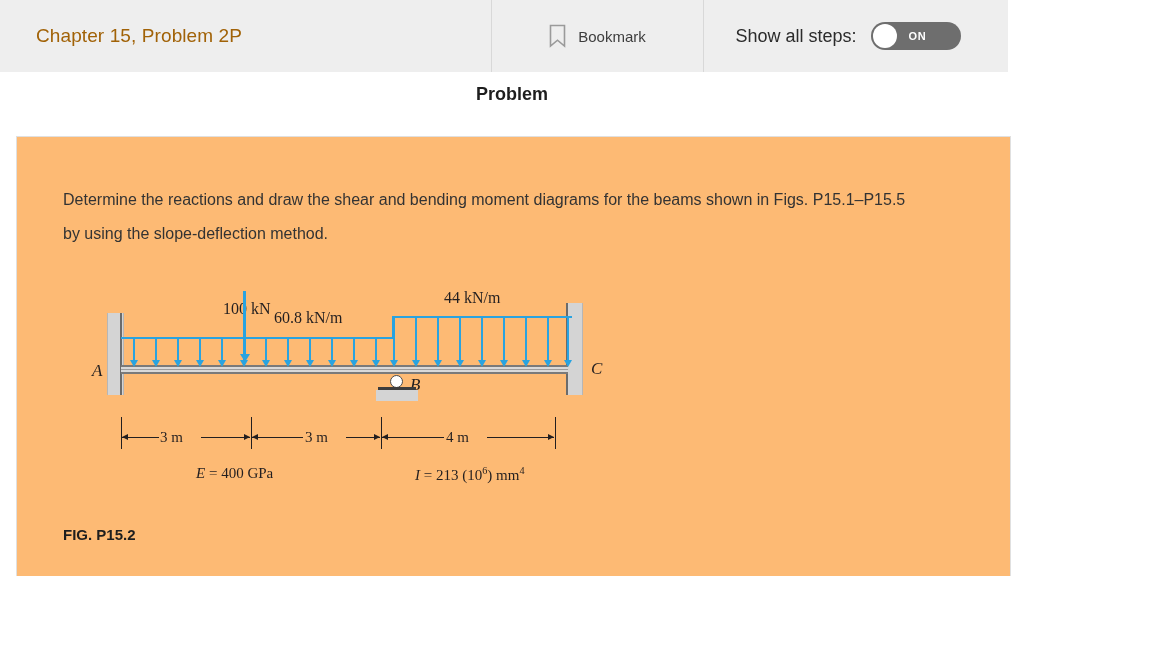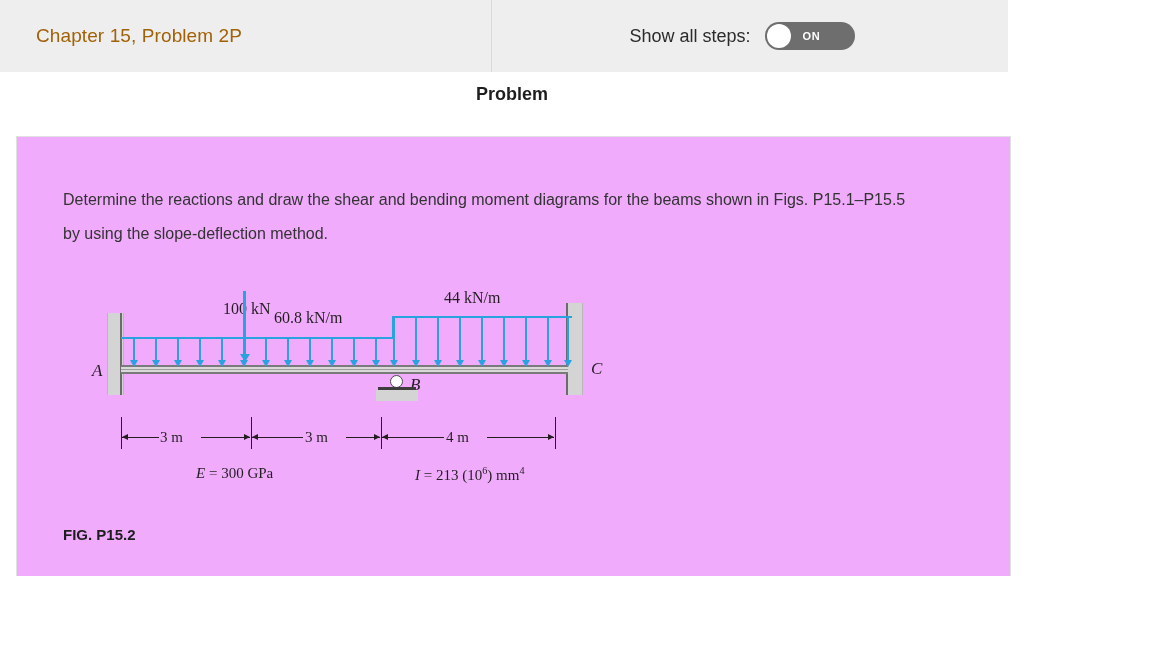--- a/index.html
+++ b/index.html
@@ -103,21 +103,21 @@
 
   
   .panel {
     position: absolute;
     left: 16px;
     top: 136px;
     width: 995px;
     height: 440px;
     border: 1px solid #e0e0e0;
     border-bottom: none;
-    background: #f0abfc;
+    background: #fdba74;
     box-sizing: border-box;
   }
   .prob-text {
     position: absolute;
     left: 46px;
     top: 46px;
     width: 860px;
     font-size: 16px;
     line-height: 34px;
     color: #333333;
@@ -256,20 +256,28 @@
 </style>
 </head>
 <body>
 
 <div class="header">
 
   <div class="header-cell cell-title">
     <span class="chapter-title">Chapter 15, Problem 2P</span>
   </div>
 
+  <div class="header-cell cell-bookmark">
+    <span class="bookmark-icon">
+      <svg width="17" height="24" viewBox="0 0 17 24">
+        <path d="M1.5 1.5 H15.5 V22 L8.5 16.2 L1.5 22 Z" fill="none" stroke="#9a9a9a" stroke-width="1.6" stroke-linejoin="miter"></path>
+      </svg>
+    </span>
+    <span class="bookmark-label">Bookmark</span>
+  </div>
 
   <div class="header-cell cell-steps">
     <span class="steps-label">Show all steps:</span>
     <span class="toggle">
       <span class="knob"></span>
       <span class="toggle-text">ON</span>
     </span>
   </div>
 
 </div>
@@ -349,21 +357,21 @@
     <div class="dim-arrow-l" style="left:189px; top:169px;"></div>
     <div class="dim-arrow-r" style="left:311px; top:169px;"></div>
     <div class="dim-arrow-l" style="left:319px; top:169px;"></div>
     <div class="dim-arrow-r" style="left:485px; top:169px;"></div>
 
     <span class="fg-label lbl-dim" style="left:97px;  top:164px;">3 m</span>
     <span class="fg-label lbl-dim" style="left:242px; top:164px;">3 m</span>
     <span class="fg-label lbl-dim" style="left:383px; top:164px;text-align:right;">4 m</span>
 
     <span class="fg-label lbl-prop" style="left:133px; top:200px;">
-      <i>E</i><span> = 300 GPa</span>
+      <i>E</i><span> = 400 GPa</span>
     </span>
 
     <span class="fg-label lbl-prop" style="left:352px; top:200px;">
       <i>I</i><span> = 213 (10</span><sup>6</sup><span>) mm</span><sup>4</sup>
     </span>
 
   </div>
 
   <div class="fig-caption">FIG. P15.2</div>
 

